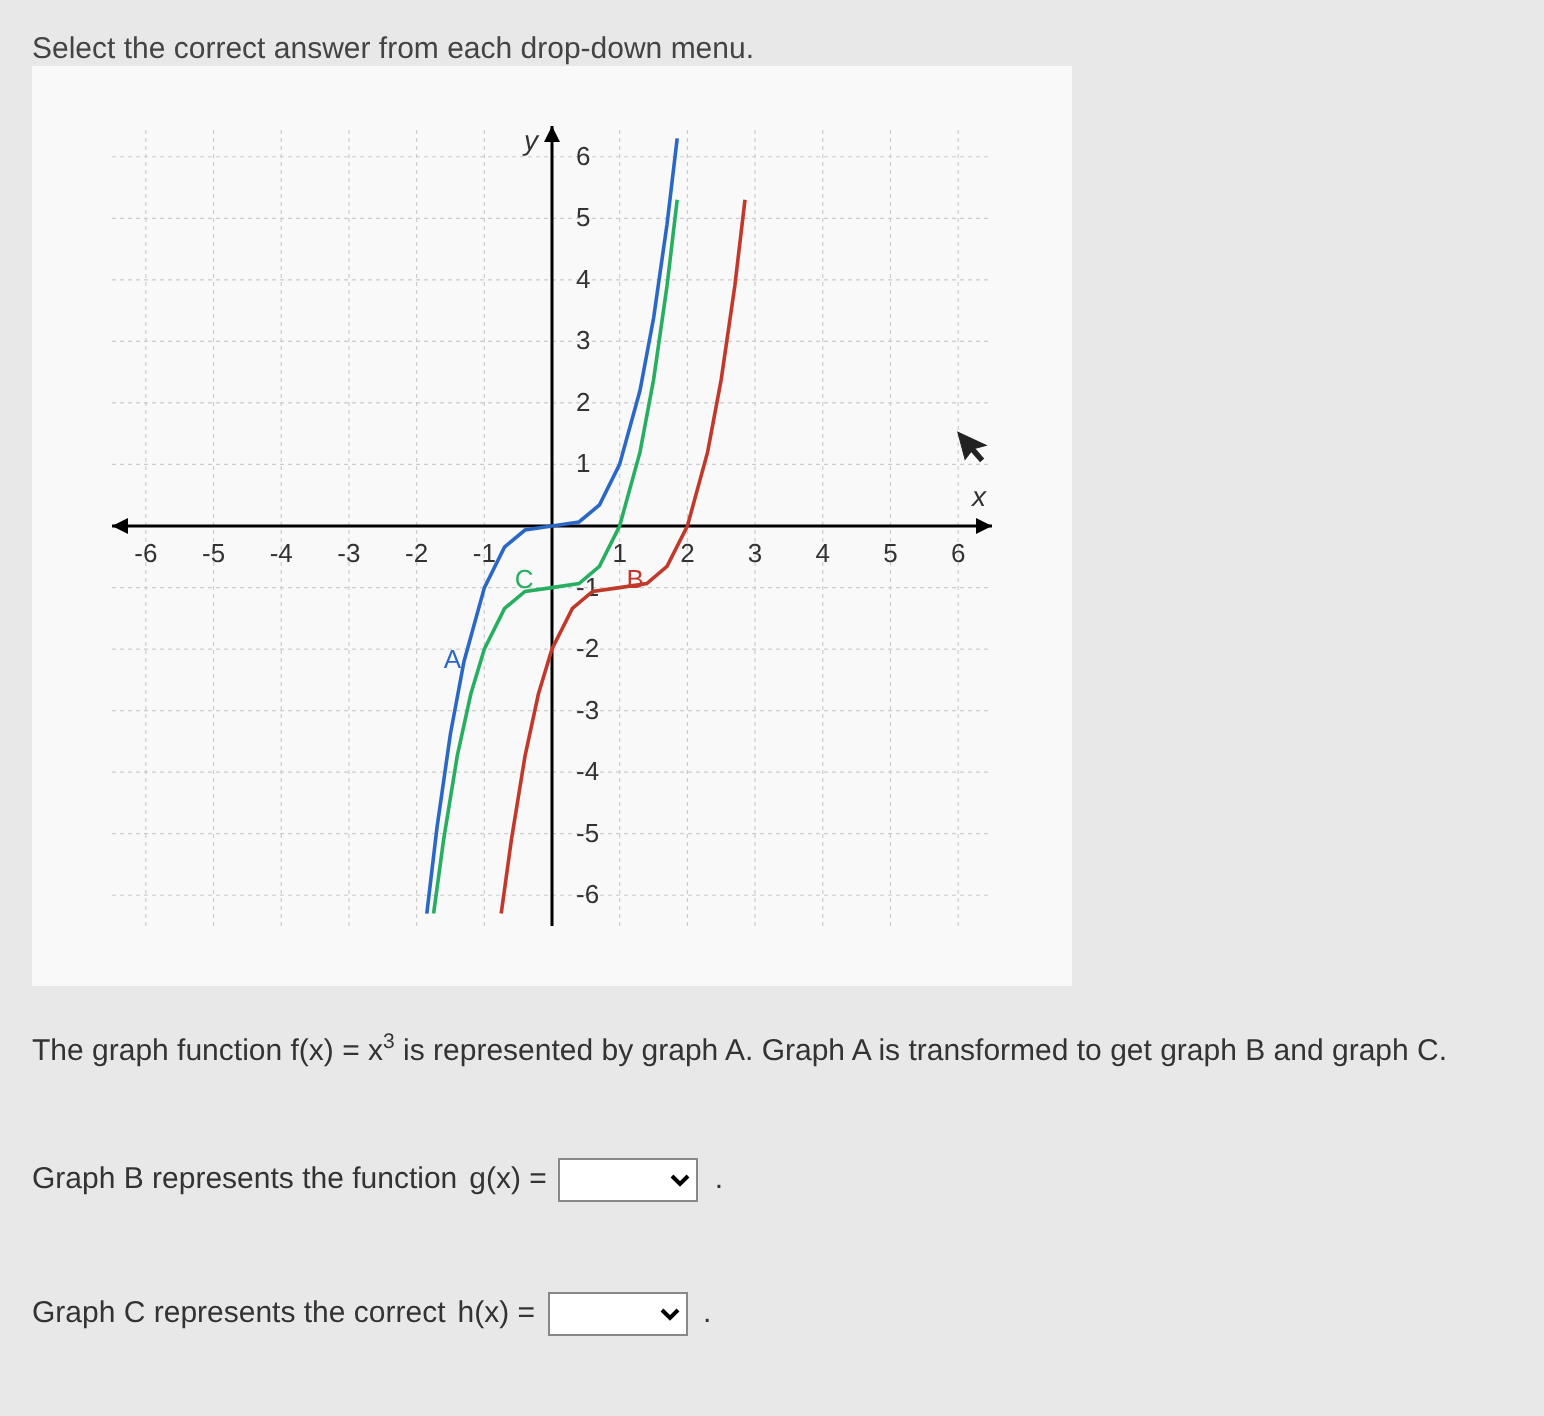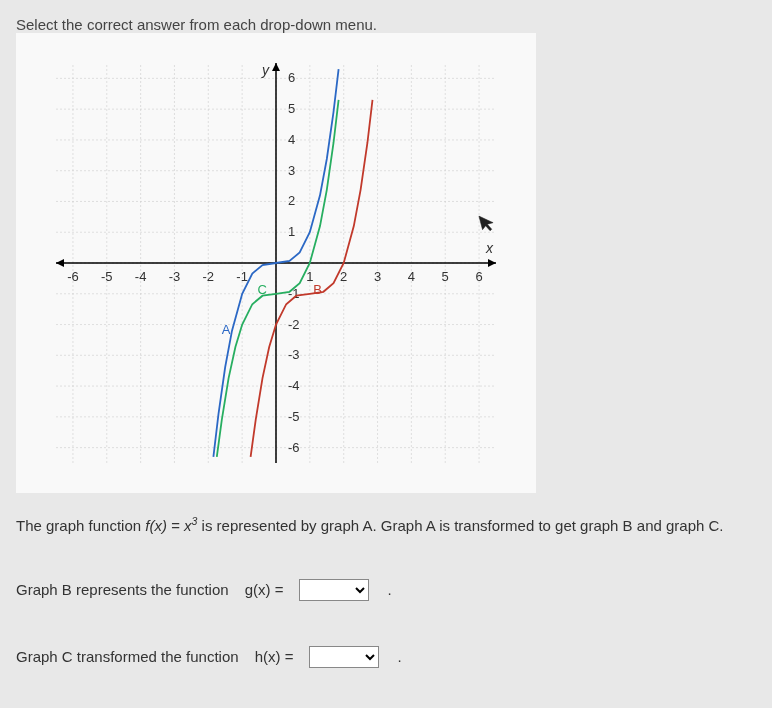--- a/index.html
+++ b/index.html
@@ -37,30 +37,29 @@
       color: #222;
       transform: rotate(-15deg);
     }
     .question-body {
       font-size: 15px;
       line-height: 1.6;
       color: #333;
       margin-bottom: 18px;
     }
     .question-body .math {
-      font-style: italic;
     }
     .answer-rows {
       font-size: 15px;
       line-height: 2;
     }
     .answer-rows .row {
       display: flex;
       align-items: center;
-      gap: 16px;
+      gap: 6px;
       margin-top: 37px;
     }
     select {
       width: 70px;
       height: 22px;
       border: 1px solid #888;
       background: #fff;
       font-size: 13px;
     }
     .period { margin-left: 2px; }
@@ -149,18 +148,18 @@
 </div>
 
 <div class="answer-rows">
   <div class="row">
     <span>Graph B represents the function </span>
     <span class="math">g(x) = </span>
     <select title=""></select>
     <span class="period">.</span>
   </div>
   <div class="row">
-    <span>Graph C transformed the function </span>
+    <span>Graph C represents the correct </span>
     <span class="math">h(x) = </span>
     <select title=""></select>
     <span class="period">.</span>
   </div>
 </div>
 
 </body></html>

